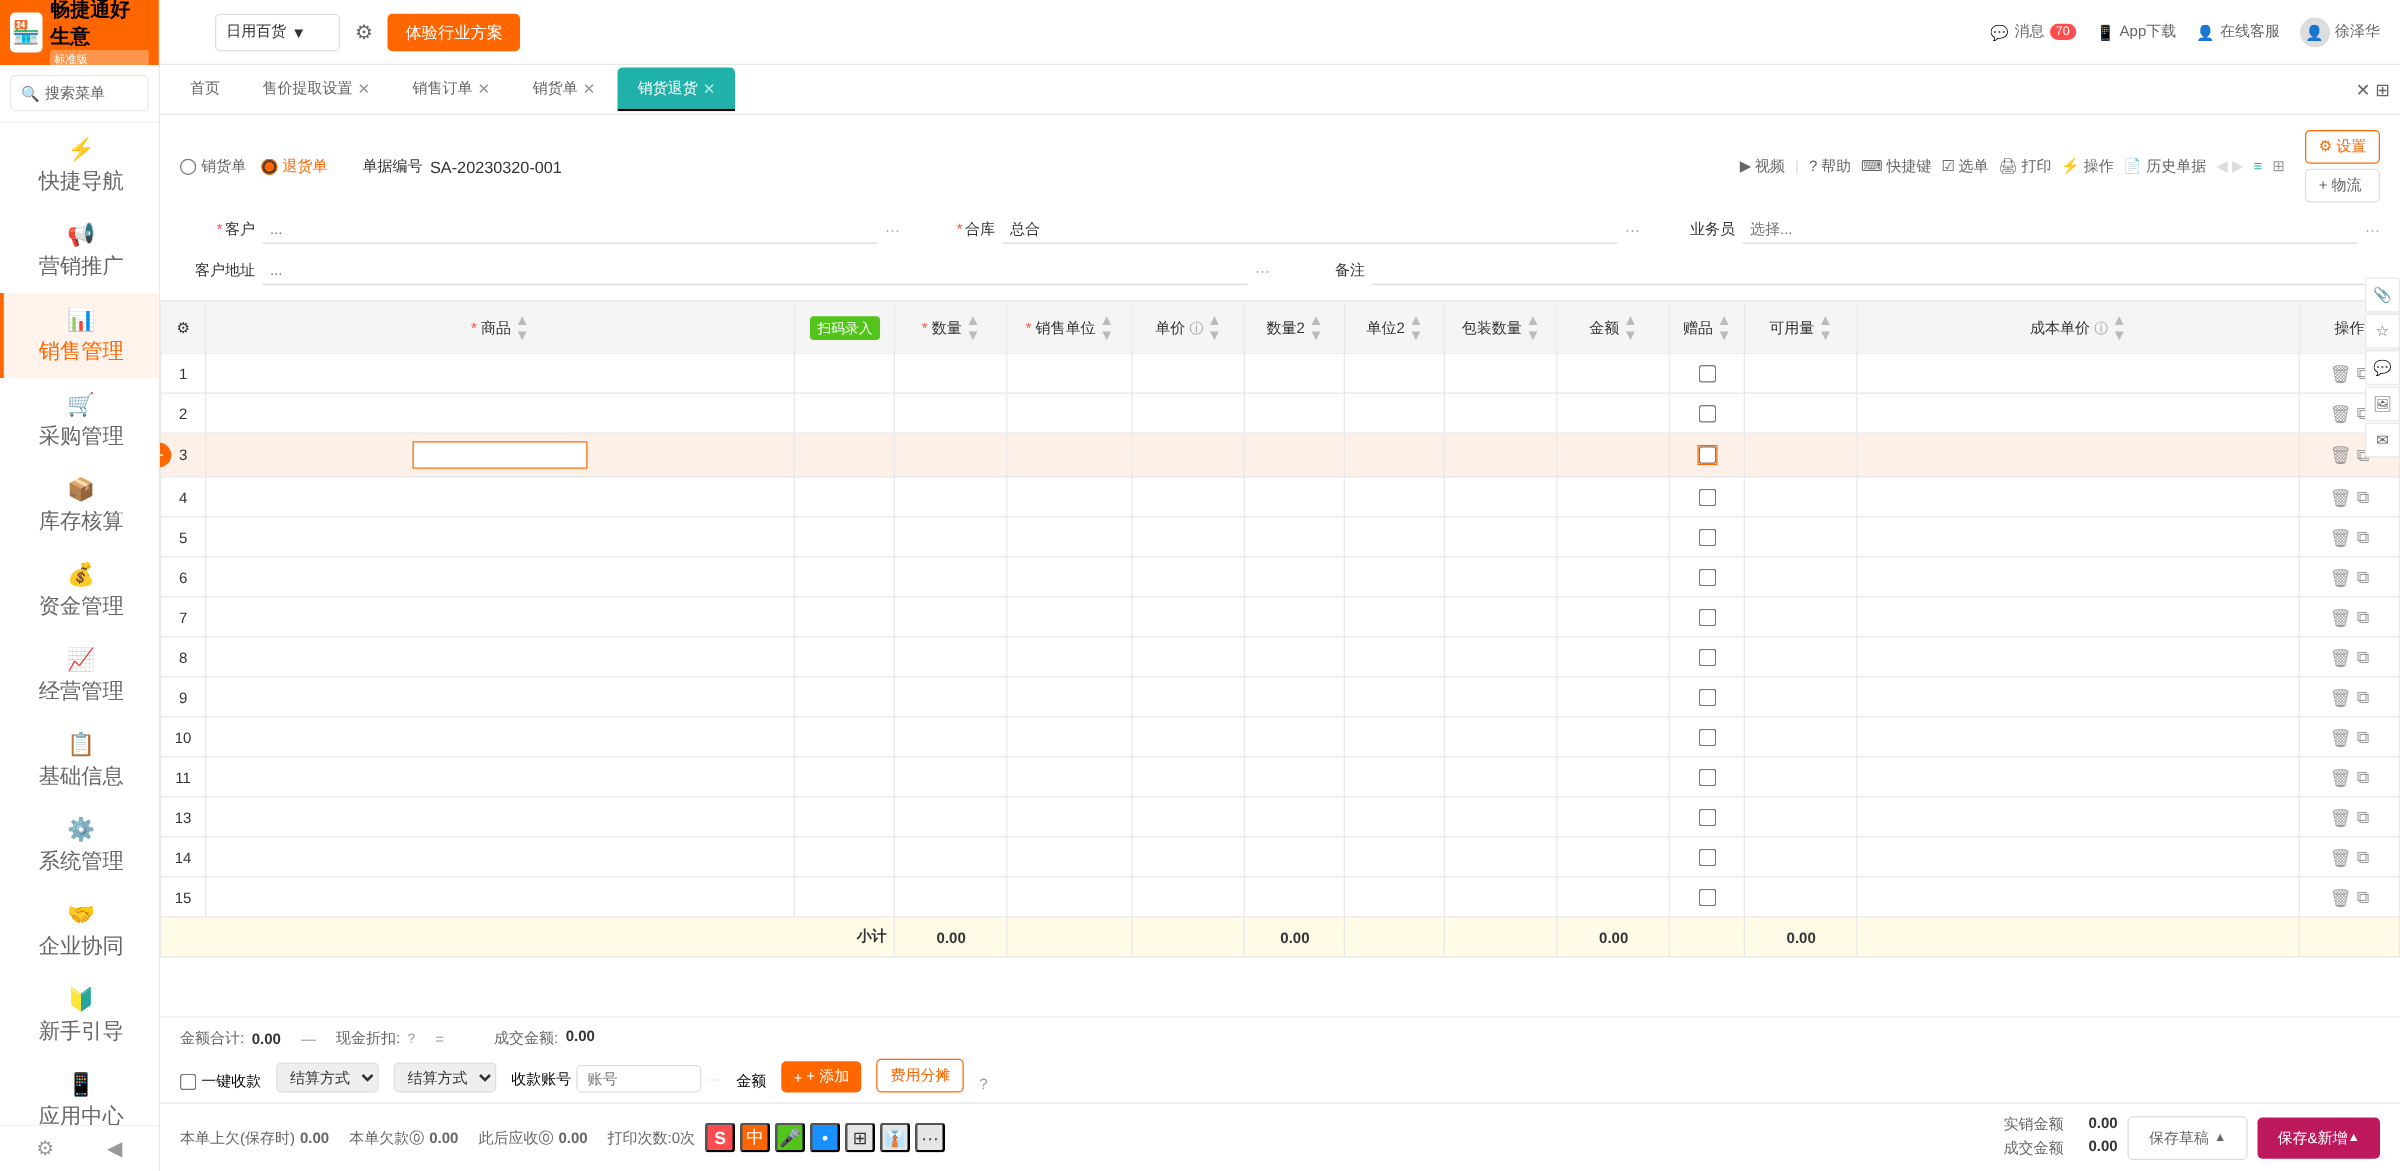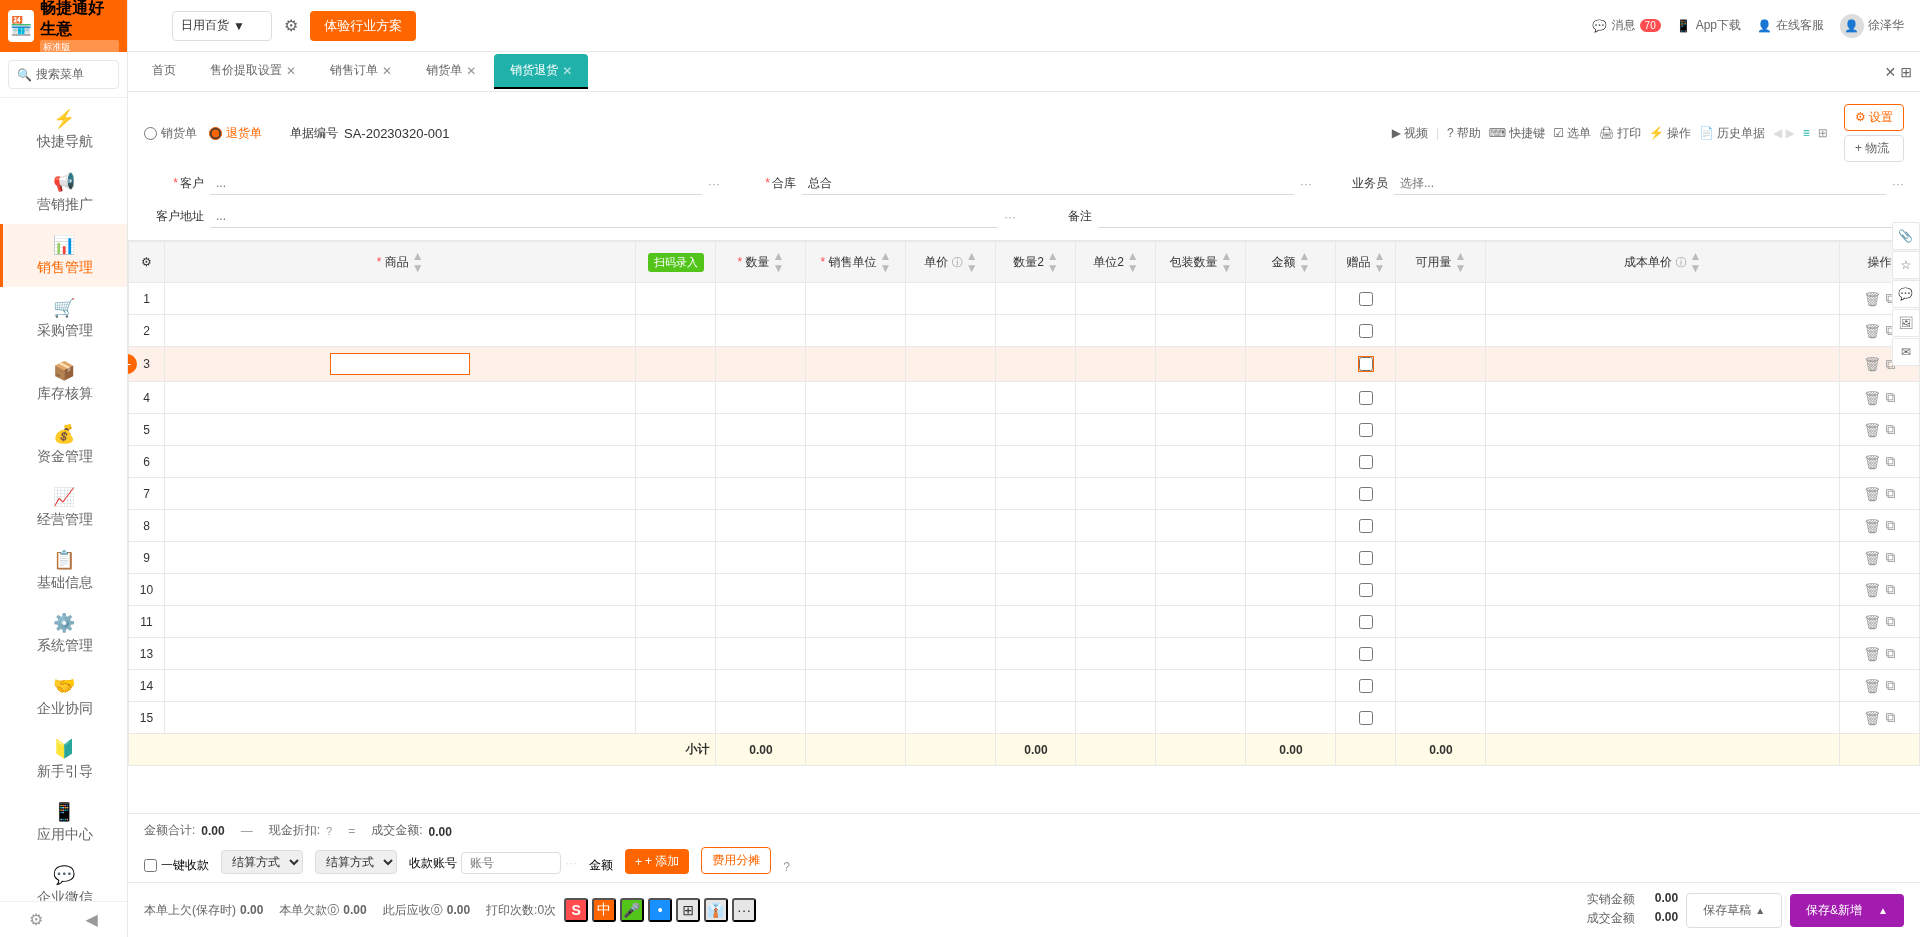--- a/index.html
+++ b/index.html
@@ -9,21 +9,21 @@
     .sidebar { width: 128px; background: #fff; display: flex; flex-direction: column; border-right: 1px solid #e8e8e8; flex-shrink: 0; }
     .sidebar-logo { background: #ff6600; padding: 10px 8px; display: flex; align-items: center; gap: 6px; height: 52px; }
     .sidebar-logo-icon { width: 32px; height: 32px; background: #fff; border-radius: 4px; display: flex; align-items: center; justify-content: center; font-size: 18px; }
     .sidebar-logo-badge { font-size: 9px; background: rgba(255,255,255,0.3); border-radius: 2px; padding: 1px 3px; color: #fff; }
     .sidebar-search { padding: 8px; border-bottom: 1px solid #f0f0f0; }
     .sidebar-search-btn { width: 100%; background: none; border: 1px solid #e8e8e8; border-radius: 4px; padding: 5px 8px; display: flex; align-items: center; gap: 4px; cursor: pointer; color: #666; font-size: 12px; }
     .sidebar-nav { flex: 1; overflow-y: auto; }
     .sidebar-item { display: flex; flex-direction: column; align-items: center; padding: 10px 4px; cursor: pointer; color: #666; border-left: 3px solid transparent; }
     .sidebar-item.active { background: #fff3ec; color: #ff6600; border-left-color: #ff6600; }
     .sidebar-item-icon { font-size: 18px; margin-bottom: 3px; }
-    .sidebar-item-label { font-size: 14px; text-align: center; }
+    .sidebar-item-label { font-size: 17px; text-align: center; }
     .sidebar-bottom { padding: 8px; display: flex; justify-content: space-around; border-top: 1px solid #f0f0f0; }
     .sidebar-bottom-btn { background: none; border: none; cursor: pointer; color: #999; font-size: 16px; }
 
     
     .main { flex: 1; display: flex; flex-direction: column; overflow: hidden; }
 
     
     .topbar { height: 52px; background: #fff; border-bottom: 1px solid #e8e8e8; display: flex; align-items: center; padding: 0 16px; gap: 12px; justify-content: space-between; }
     .topbar-left { display: flex; align-items: center; gap: 12px; margin-left: 28px; }
     .topbar-select { border: 1px solid #ddd; border-radius: 4px; padding: 4px 8px; height: 30px; display: flex; align-items: center; gap: 4px; color: #333; min-width: 100px; cursor: pointer; }
@@ -85,41 +85,41 @@
     .subtotal-row td { background: #fffbe6; font-weight: bold; color: #333; }
 
     
     .footer-area { background: #fff; border-top: 1px solid #e8e8e8; padding: 8px 16px; }
     .footer-row1 { display: flex; align-items: center; gap: 16px; margin-bottom: 8px; }
     .footer-amount { display: flex; align-items: center; gap: 6px; color: #333; }
     .footer-amount-label { color: #666; }
     .footer-amount-val { color: #333; font-weight: bold; }
     .footer-dash { color: #999; }
     .footer-equal { color: #999; }
-    .footer-deal { display: flex; align-items: flex-end; gap: 6px; color: #333; }
+    .footer-deal { display: flex; align-items: flex-start; gap: 6px; color: #333; margin-left: 24px; }
     .footer-row2 { display: flex; align-items: flex-end; gap: 12px; }
     .footer-checkbox { display: flex; align-items: center; gap: 4px; cursor: pointer; }
     .footer-select { border: 1px solid #ddd; border-radius: 4px; padding: 3px 6px; color: #333; }
     .footer-input { border: 1px solid #ddd; border-radius: 4px; padding: 3px 8px; width: 100px; color: #333; }
     .footer-btn { background: #ff6600; color: #fff; border: none; border-radius: 4px; padding: 4px 10px; cursor: pointer; font-size: 12px; display: flex; align-items: center; gap: 3px; }
     .footer-split-btn { background: #fff; color: #ff6600; border: 1px solid #ff6600; border-radius: 4px; padding: 4px 10px; cursor: pointer; font-size: 12px; }
     .footer-help { color: #999; cursor: pointer; }
 
     
     .bottombar { background: #fff; border-top: 1px solid #e8e8e8; padding: 8px 16px; display: flex; align-items: center; justify-content: space-between; }
     .bottombar-left { display: flex; align-items: center; gap: 16px; color: #666; font-size: 12px; }
     .bottombar-info { display: flex; align-items: center; gap: 4px; }
     .bottombar-center { display: flex; align-items: center; gap: 8px; }
     .bottombar-icon { width: 24px; height: 24px; border-radius: 3px; display: flex; align-items: center; justify-content: center; font-size: 14px; cursor: pointer; }
     .bottombar-right { display: flex; align-items: center; gap: 8px; }
     .summary-box { text-align: right; }
     .summary-row { display: flex; justify-content: space-between; gap: 20px; color: #666; font-size: 12px; margin-bottom: 2px; }
     .summary-val { color: #333; font-weight: bold; }
     .btn-save-draft { background: #fff; border: 1px solid #ddd; border-radius: 4px; padding: 8px 16px; cursor: pointer; color: #666; display: flex; align-items: center; gap: 4px; }
-    .btn-save-new { background: #a21caf; color: #fff; border: none; border-radius: 4px; padding: 8px 16px; cursor: pointer; display: flex; align-items: center; gap: 16px; }
+    .btn-save-new { background: #be185d; color: #fff; border: none; border-radius: 4px; padding: 8px 16px; cursor: pointer; display: flex; align-items: center; gap: 0; }
     .dropdown-arrow { font-size: 10px; }
 
     .wrapper { position: relative; flex: 1; display: flex; flex-direction: column; overflow: hidden; }
   </style>
 </head>
 <body>
 
 <div class="sidebar">
   <div class="sidebar-logo">
     <div class="sidebar-logo-icon">🏪</div>

